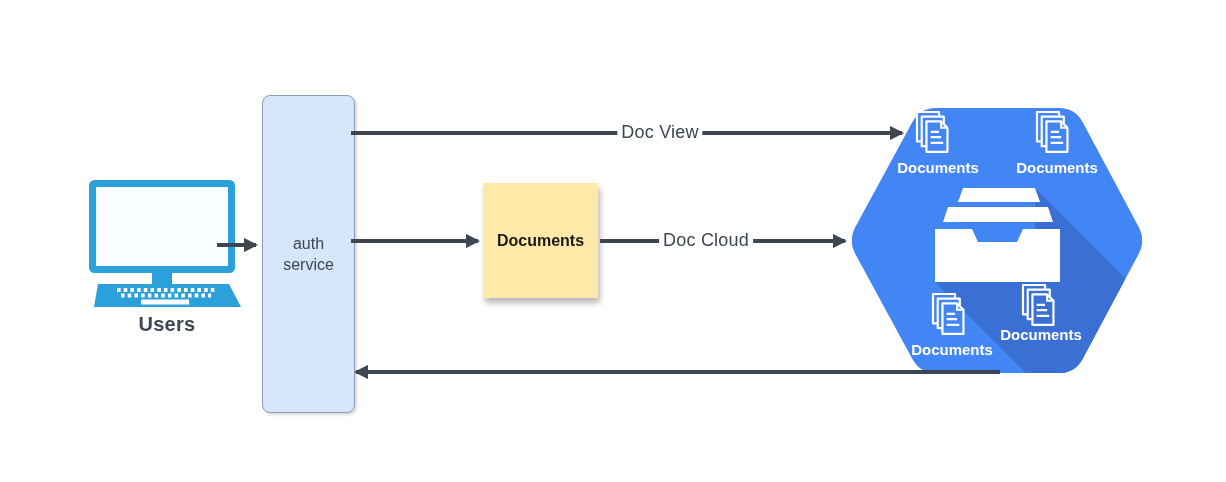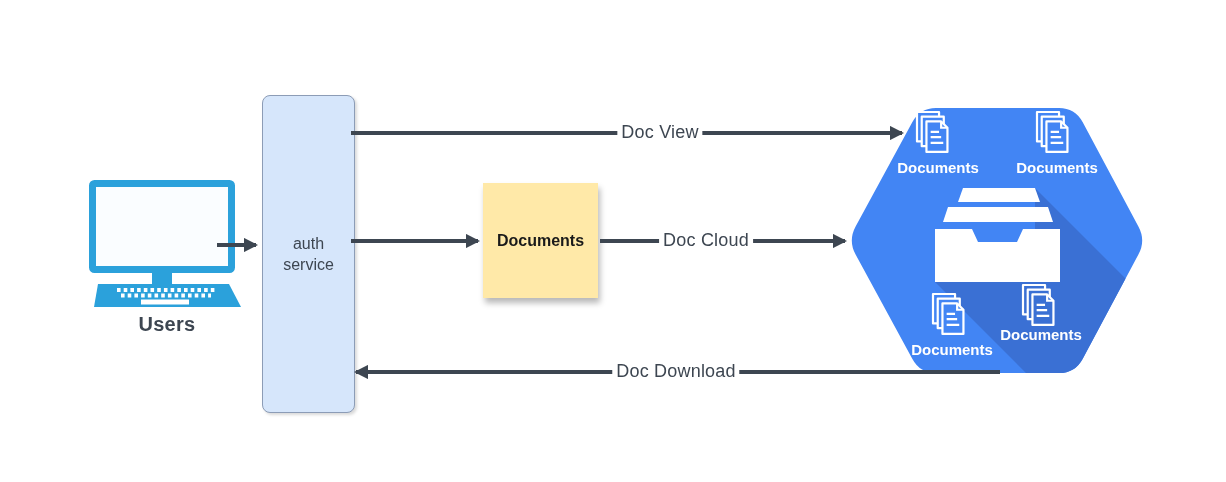--- a/index.html
+++ b/index.html
@@ -124,16 +124,15 @@
       <line class="edge" x1="217" y1="245" x2="256" y2="245" marker-end="url(#arrowhead)"></line>
       <line class="edge" x1="351" y1="133" x2="902" y2="133" marker-end="url(#arrowhead)"></line>
       <line class="edge" x1="351" y1="241" x2="478" y2="241" marker-end="url(#arrowhead)"></line>
       <line class="edge" x1="600" y1="241" x2="845" y2="241" marker-end="url(#arrowhead)"></line>
       <line class="edge" x1="1000" y1="372" x2="356" y2="372" marker-end="url(#arrowhead)"></line>
     </g>
   </svg>
 
   <div class="edge-label" style="left:660px;top:132px;">Doc View</div>
   <div class="edge-label" style="left:706px;top:240px;">Doc Cloud</div>
-  <div class="edge-label" style="left:676px;top:371px;">Doc Download</div>
 
 
 </div>
 
 </body></html>

